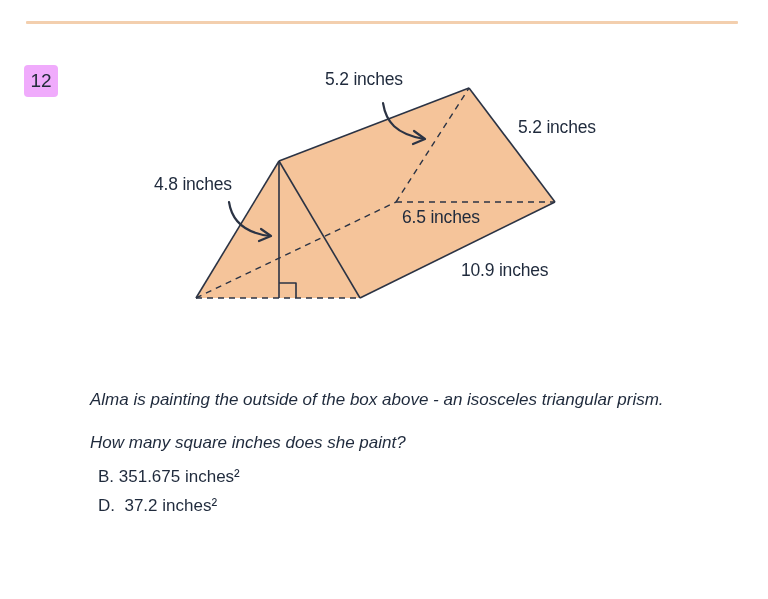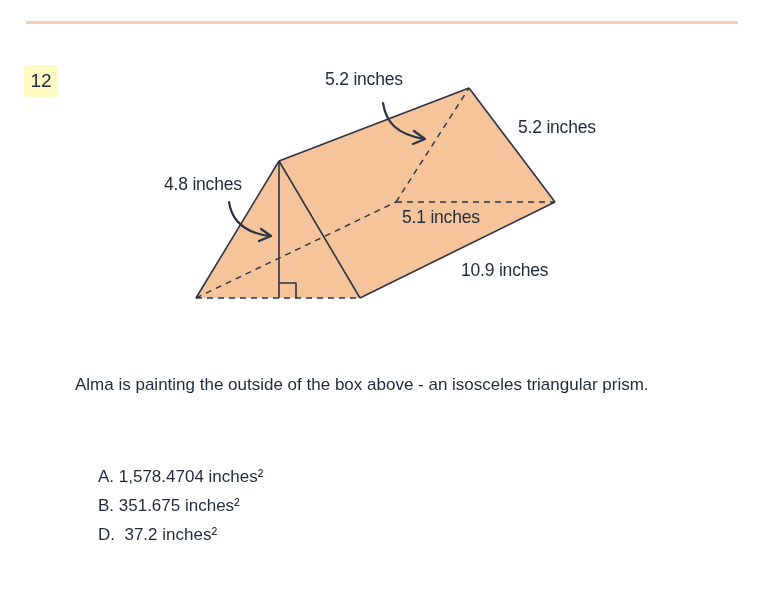--- a/index.html
+++ b/index.html
@@ -23,21 +23,21 @@
       height: 3px;
       background: #f3cfae;
       border-radius: 1px;
     }
     .qnum {
       position: absolute;
       left: 24px;
       top: 65px;
       width: 34px;
       height: 32px;
-      background: #fef9c3;
+      background: #f0abfc;
       border-radius: 4px;
       font-size: 19px;
       line-height: 32px;
       text-align: center;
       color: #222c3a;
     }
     .figure {
       position: absolute;
       left: 0;
       top: 0;
@@ -53,21 +53,21 @@
     }
     .question {
       position: absolute;
       left: 75px;
       top: 371px;
       width: 670px;
       font-size: 17px;
       line-height: 28px;
       color: #1f2a3c;
     }
-    .question p { margin: 0; }
+    .question p { margin: 15px; font-style: italic; }
     .choices {
       position: absolute;
       left: 98px;
       top: 462px;
       font-size: 17px;
       line-height: 29px;
       color: #1f2a3c;
     }
     .choice {
       display: block;
@@ -118,26 +118,26 @@
       </g>
       <g>
         <path d="M229,202 C232,222 245,233 270,236"></path>
         <polyline points="261,229 271,236 259,241"></polyline>
       </g>
     </g>
   </svg>
 
   <div class="fig-label" style="left:325px; top:69px;">5.2 inches</div>
   <div class="fig-label" style="left:518px; top:117px;">5.2 inches</div>
-  <div class="fig-label" style="left:164px; top:174px;">4.8 inches</div>
-  <div class="fig-label" style="left:402px; top:207px;">5.1 inches</div>
+  <div class="fig-label" style="left:154px; top:174px;">4.8 inches</div>
+  <div class="fig-label" style="left:402px; top:207px;">6.5 inches</div>
   <div class="fig-label" style="left:461px; top:260px;">10.9 inches</div>
 </div>
 
 <div class="question">
   <p>Alma is painting the outside of the box above - an isosceles triangular prism.</p>
+  <p>How many square inches does she paint?</p>
 </div>
 
 <div class="choices">
-  <span class="choice">A. 1,578.4704 inches²</span>
   <span class="choice">B. 351.675 inches²</span>
   <span class="choice">D.  37.2 inches²</span>
 </div>
 
 </body></html>

